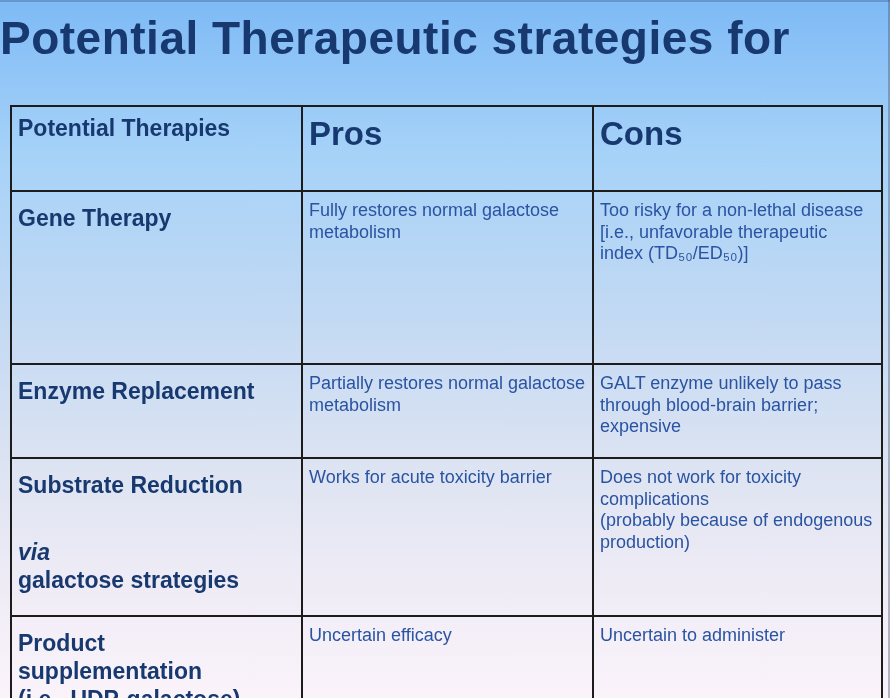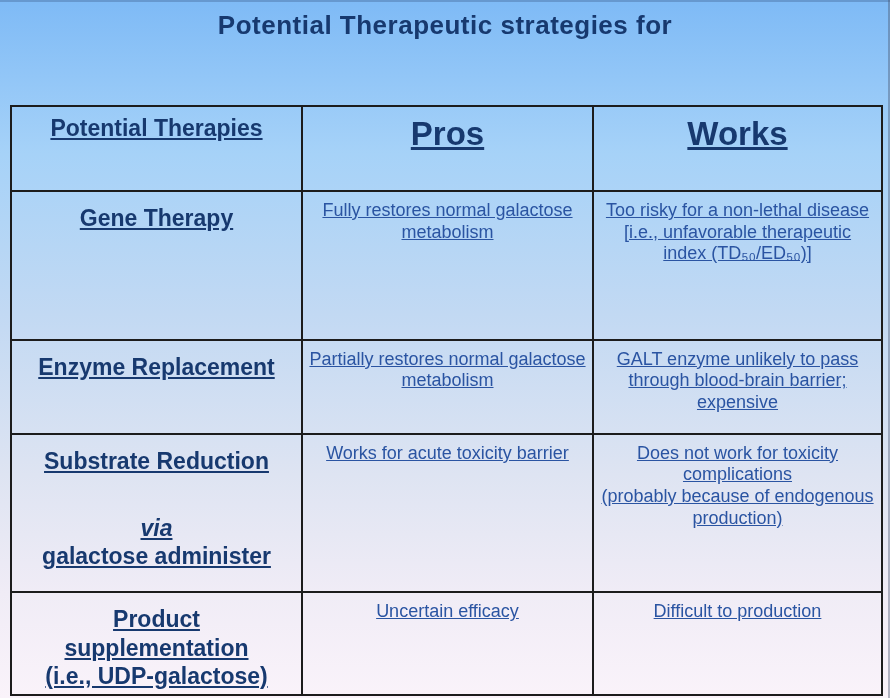--- a/index.html
+++ b/index.html
@@ -24,47 +24,45 @@
     position: absolute; top: 0; left: 0; right: 0; height: 2px;
     background: rgba(73,110,160,.45); pointer-events: none;
   }
   .edge-right {
     position: absolute; top: 0; right: 0; bottom: 0; width: 2px;
     background: rgba(73,86,110,.40); pointer-events: none;
   }
   .title {
     position: absolute;
     top: 10px; left: 0; width: 890px;
-    text-align: center;
-    font-size: 26px;
+    font-size: 46px;
     font-weight: bold;
     line-height: 1.22;
     color: var(--title-text, #17396f);
     letter-spacing: 0.5px;
   }
   table.ttable {
     position: absolute;
     top: 105px; left: 10px;
     width: 871px; height: 591px;
     border-collapse: collapse;
     table-layout: fixed;
   }
   .ttable col.c1 { width: 291px; }
   .ttable col.c2 { width: 291px; }
   .ttable col.c3 { width: 289px; }
   .ttable th, .ttable td {
     border: 2px solid var(--table-border, #1c1c1c);
     vertical-align: top;
-    text-align: center;
+    text-align: left;
     padding: 8px 6px 4px 6px;
     overflow: hidden;
-    text-decoration: underline;
   }
   tr.r-head { height: 85px; }
-  tr.r0 { height: 148px; }
+  tr.r0 { height: 173px; }
   tr.r1 { height: 94px; }
   tr.r2 { height: 158px; }
   tr.r3 { height: 84px; }
   .h-small {
     font-size: 23px;
     font-weight: bold;
     color: var(--label-text, #17396f);
     padding-top: 12px;
   }
   .h-big {
@@ -97,21 +95,21 @@
   <table class="ttable">
     <colgroup>
         <col class="c1">
         <col class="c2">
         <col class="c3">
       </colgroup>
     <thead>
       <tr class="r-head">
         <th class="h-small">Potential Therapies</th>
         <th class="h-big">Pros</th>
-        <th class="h-big">Works</th>
+        <th class="h-big">Cons</th>
       </tr>
     </thead>
     <tbody>
       <tr class="r0">
         <td class="therapy">
             <div class="line">Gene Therapy</div>
           </td>
         <td class="body-cell">
             <div class="line">Fully restores normal galactose metabolism</div>
           </td>
@@ -127,41 +125,41 @@
             <div class="line">Partially restores normal galactose metabolism</div>
           </td>
         <td class="body-cell">
             <div class="line">GALT enzyme unlikely to pass through blood-brain barrier; expensive</div>
           </td>
       </tr>
       <tr class="r2">
         <td class="therapy">
             <div class="line">Substrate Reduction</div>
             <div class="line italic">via</div>
-            <div class="line">galactose administer</div>
+            <div class="line">galactose strategies</div>
           </td>
         <td class="body-cell">
             <div class="line">Works for acute toxicity barrier</div>
           </td>
         <td class="body-cell">
             <div class="line">Does not work for toxicity complications</div>
             <div class="line">(probably because of endogenous production)</div>
           </td>
       </tr>
       <tr class="r3">
         <td class="therapy">
             <div class="line">Product</div>
             <div class="line">supplementation</div>
             <div class="line">(i.e., UDP-galactose)</div>
           </td>
         <td class="body-cell">
             <div class="line">Uncertain efficacy</div>
           </td>
         <td class="body-cell">
-            <div class="line">Difficult to production</div>
+            <div class="line">Uncertain to administer</div>
           </td>
       </tr>
     </tbody>
   </table>
 
   <div class="edge-top"></div>
   <div class="edge-right"></div>
 </div>
 
 </body></html>

